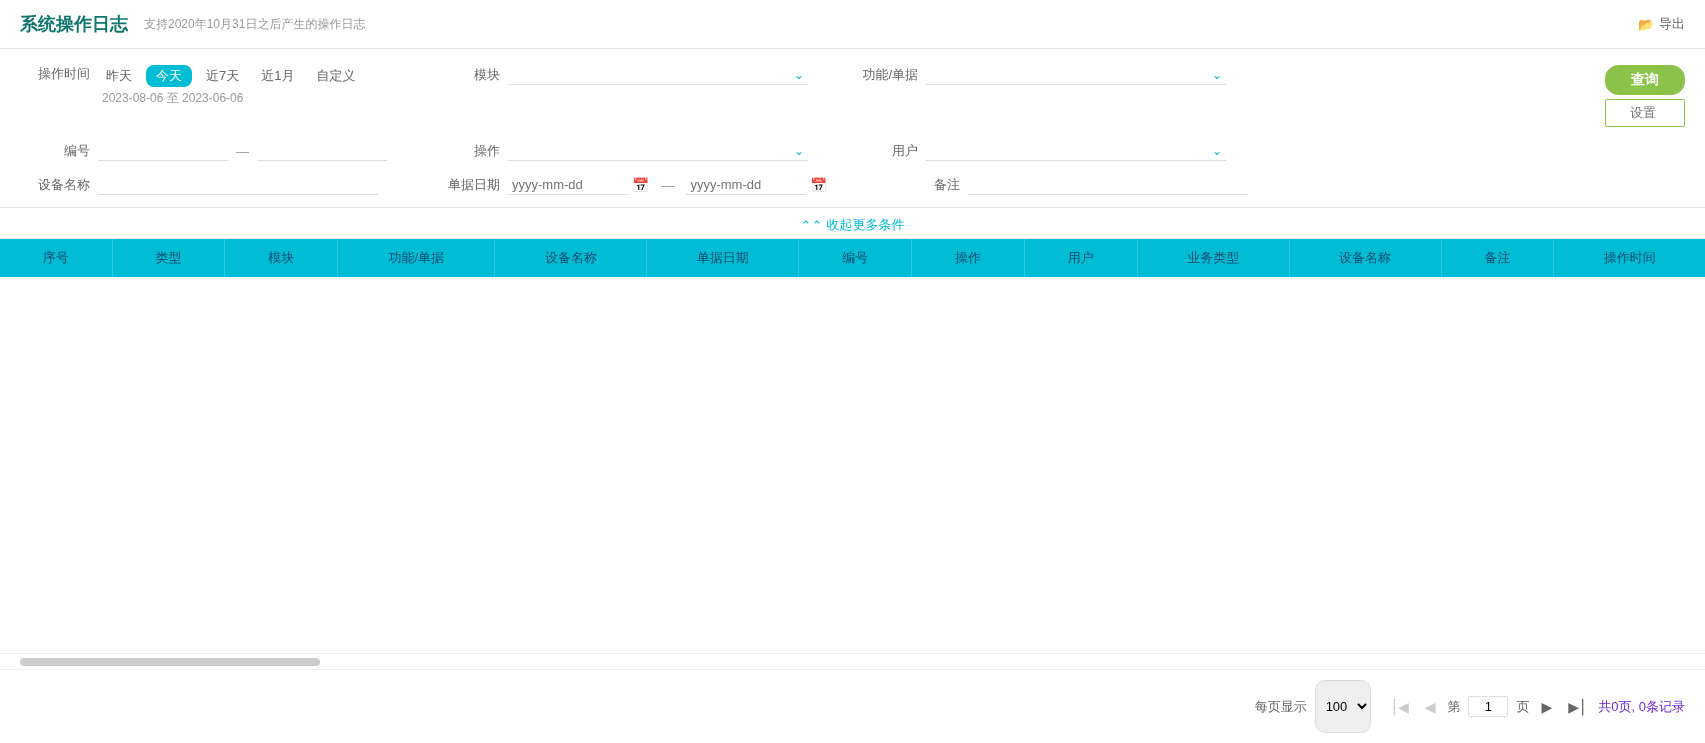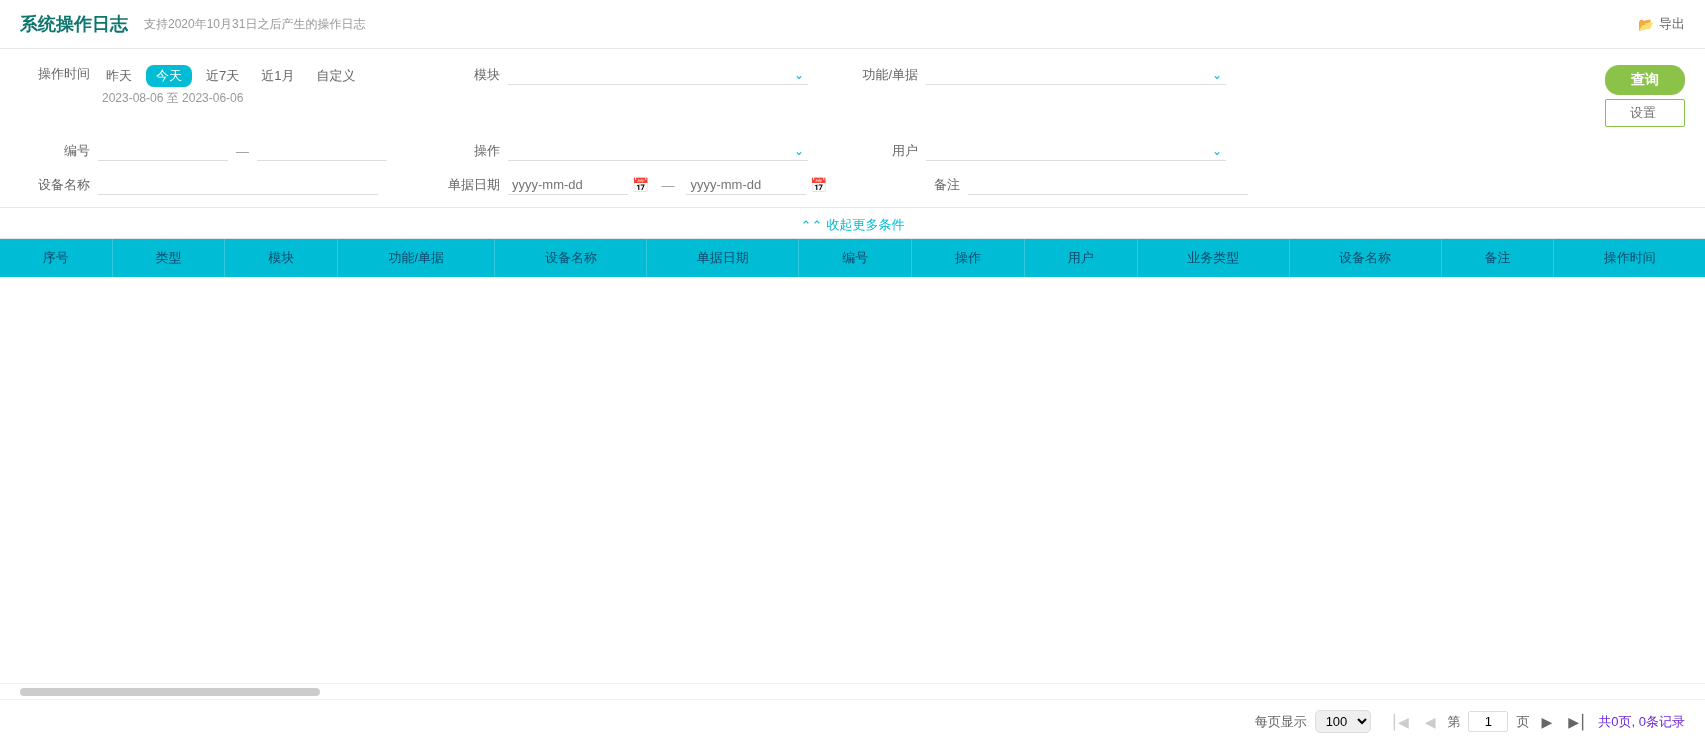--- a/index.html
+++ b/index.html
@@ -296,22 +296,22 @@
       display: flex;
       align-items: center;
       justify-content: flex-end;
       gap: 8px;
       font-size: 13px;
       color: #666;
     }
 
     .page-size-select {
       border: 1px solid #ddd;
-      padding: 2px 6px;
-      border-radius: 5px;
+      padding: 17px 6px;
+      border-radius: 10px;
       font-size: 13px;
       outline: none;
     }
 
     .page-nav-btn {
       background: none;
       border: none;
       cursor: pointer;
       color: #666;
       font-size: 14px;

